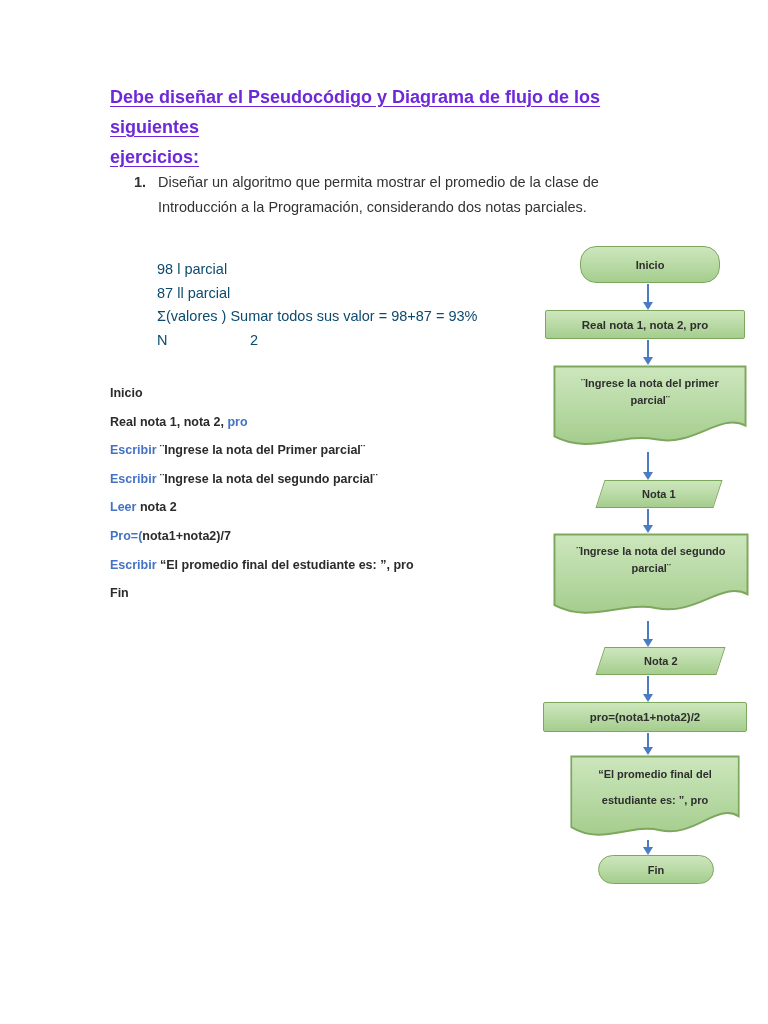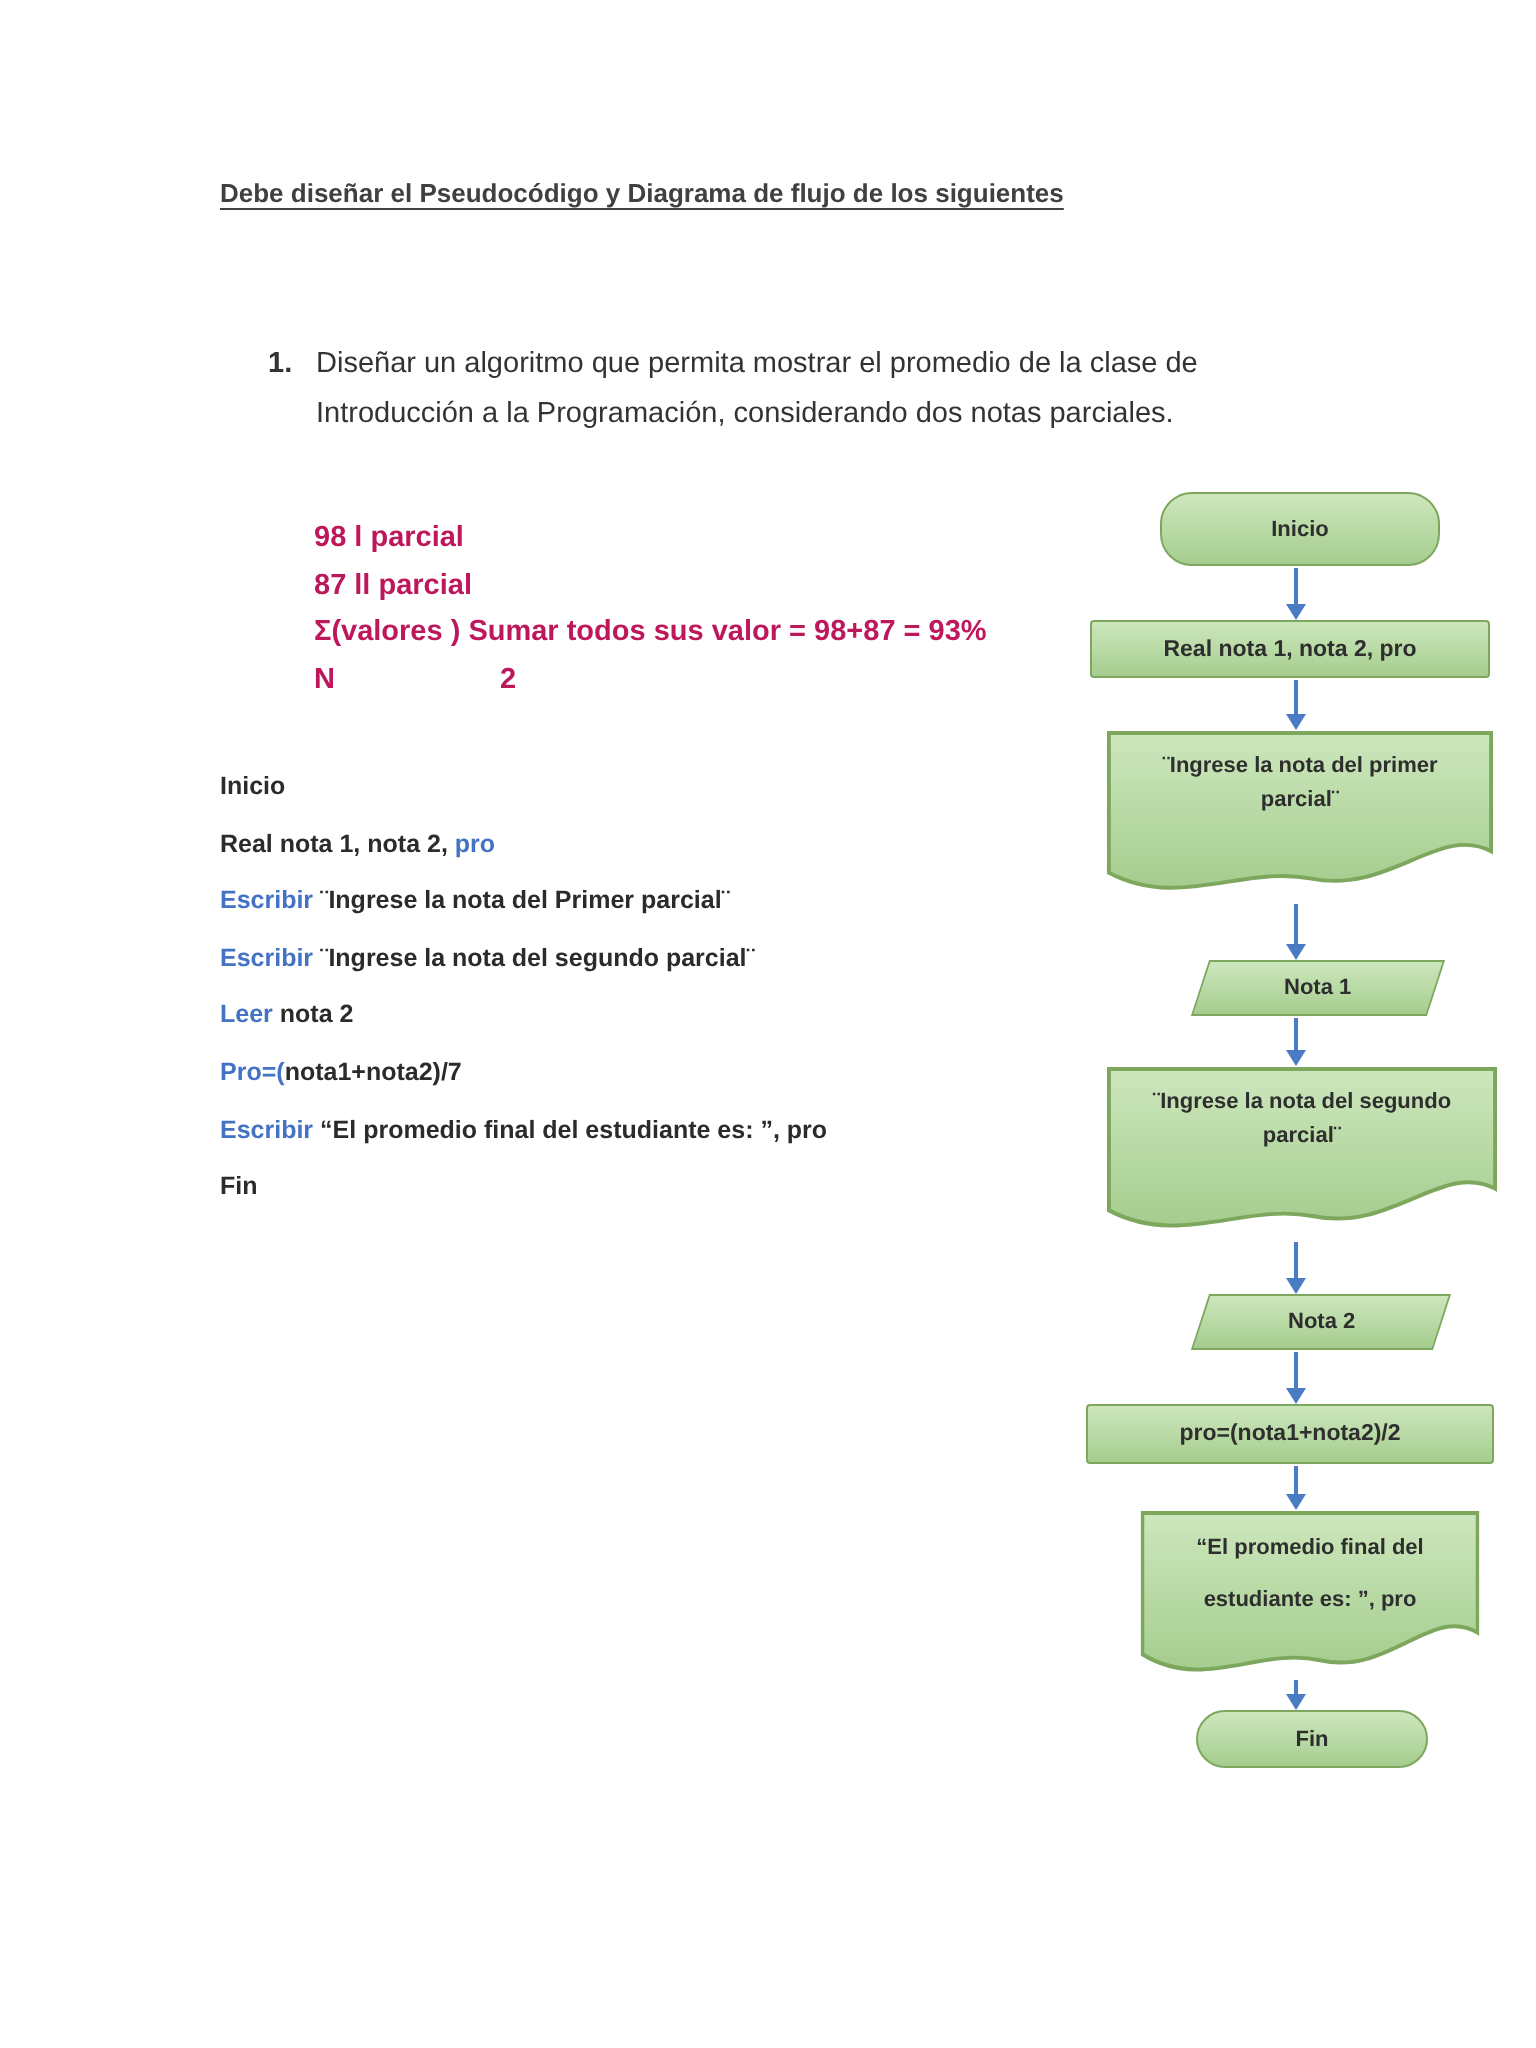--- a/index.html
+++ b/index.html
@@ -2,28 +2,28 @@
 <html><head>
 <meta charset="utf-8">
 <style>
   * { margin:0; padding:0; box-sizing:border-box; }
   html,body { width:768px; height:1024px; background:#ffffff;
               font-family:"Liberation Sans", sans-serif; }
   .page { position:relative; width:768px; height:1024px; background:#fff; overflow:hidden; }
 
   
   .title { position:absolute; left:110px; top:82px; width:560px;
-           font-size:13px; font-weight:bold; color:#404040; line-height:30px;
+           font-size:18px; font-weight:bold; color:#6d28d9; line-height:30px;
            text-decoration:underline; text-underline-offset:3px; }
   .exercise { position:absolute; left:134px; top:170px; width:510px;
               display:flex; font-size:14.5px; color:#333; line-height:25px; }
   .exercise .num { width:24px; flex:0 0 24px; font-weight:bold; }
   .exercise .ex-text { width:478px; }
   .calc { position:absolute; left:157px; top:258px; width:440px;
-          font-size:14.5px; color:#be185d; line-height:23.5px;font-weight:bold; }
+          font-size:14.5px; color:#0c4a6e; line-height:23.5px; }
   .calc .cols { display:flex; }
   .calc .c1 { width:93px; }
   .calc .c2 { width:182px; }
 
   
   .pseudocode { position:absolute; left:110px; top:386px; width:420px; }
   .pc-line { height:28.6px; font-size:12.5px; font-weight:bold; color:#2b2b2b;
              white-space:pre-wrap; }
   .pc-blue { color:#4472c4;margin-top:40px; }
   .pc-black { color:#2b2b2b; }
@@ -58,20 +58,21 @@
       <stop offset="0" stop-color="#cde7bd"></stop>
       <stop offset="1" stop-color="#a5cd8e"></stop>
     </linearGradient>
   </defs>
 </svg>
 
 <div class="page">
 
   <div class="title">
     <div>Debe diseñar el Pseudocódigo y Diagrama de flujo de los siguientes</div>
+    <div>ejercicios:</div>
   </div>
 
   <div class="exercise">
     <span class="num">1.</span>
     <div class="ex-text">Diseñar un algoritmo que permita mostrar el promedio de la clase de Introducción a la Programación, considerando dos notas parciales.</div>
   </div>
 
   <div class="calc">
     <div>98 l parcial</div>
     <div>87 ll parcial</div>

